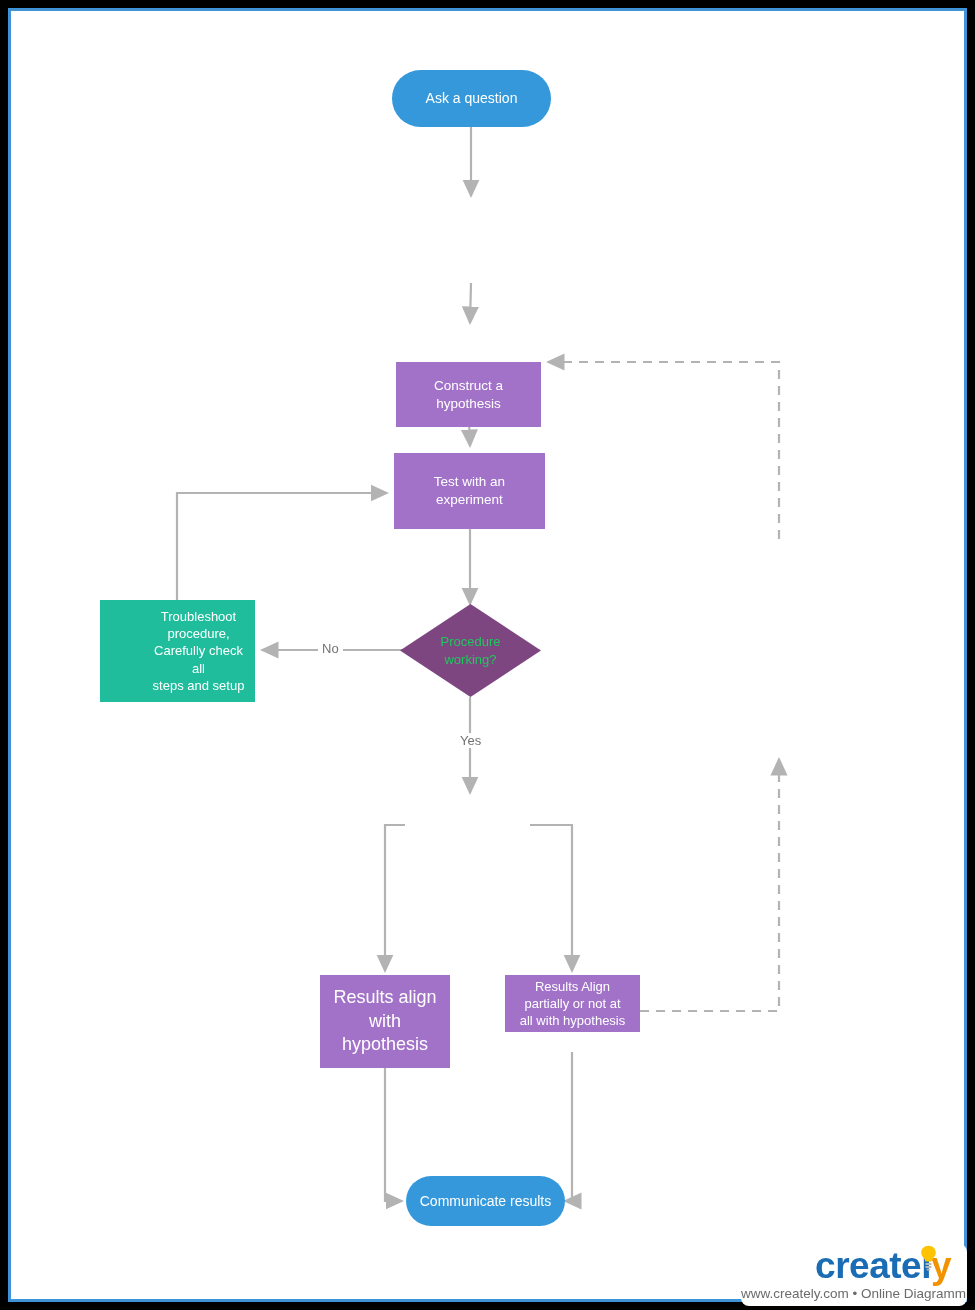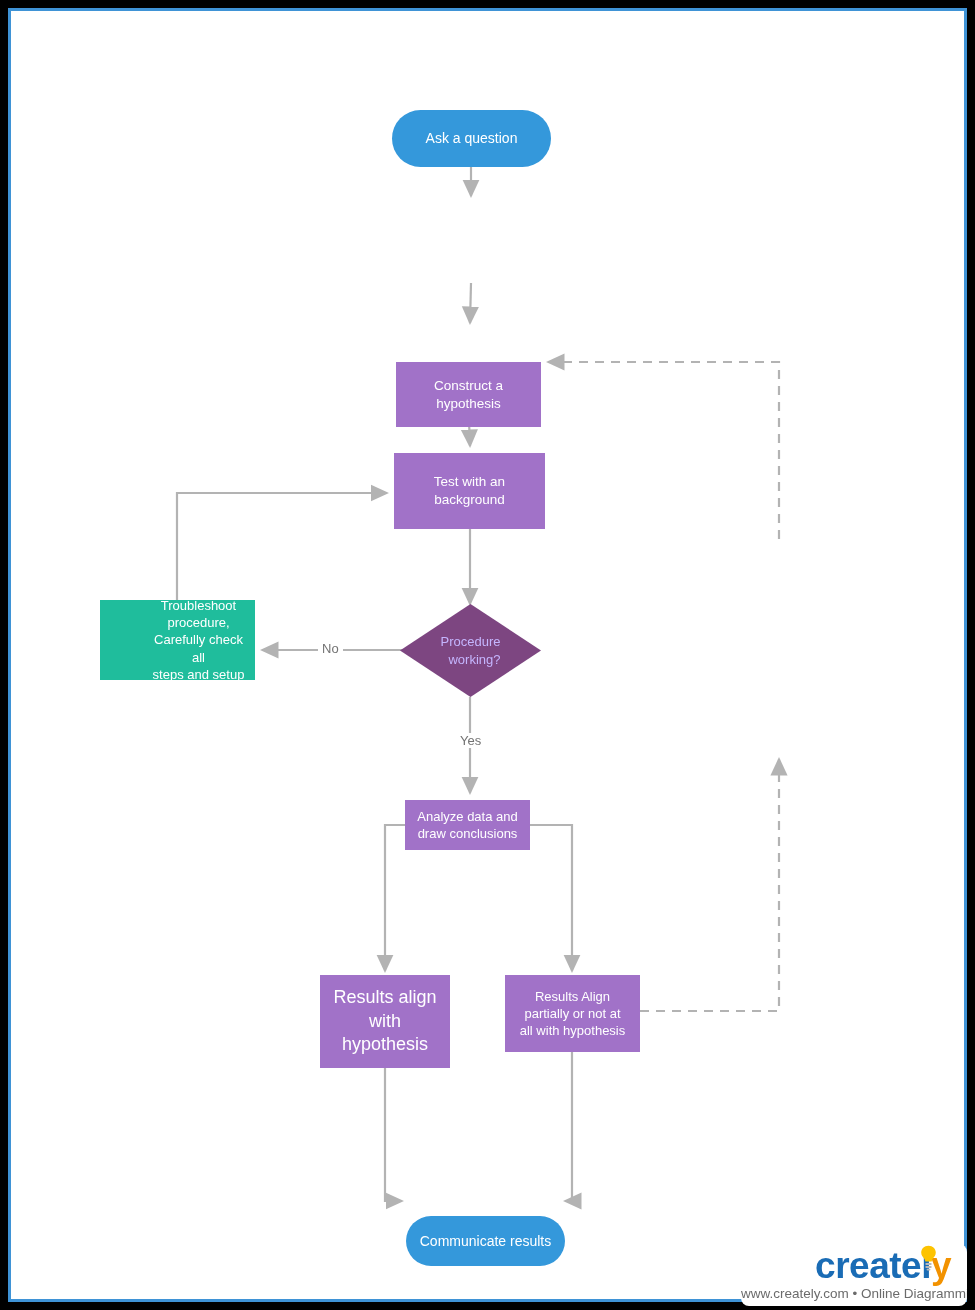--- a/index.html
+++ b/index.html
@@ -37,38 +37,38 @@
     position: absolute;
     display: flex;
     align-items: center;
     justify-content: center;
     text-align: center;
     color: #ffffff;
     line-height: 1.32;
     padding: 4px 6px;
     white-space: pre-line;
   }
-  .node.terminator { border-radius: 40px; margin-top: 40px; }
+  .node.terminator { border-radius: 40px; }
   .node.process { border-radius: 0; }
   .diamond-wrap {
     position: absolute;
     display: flex;
     align-items: center;
     justify-content: center;
   }
   .diamond-shape {
     position: absolute;
     left: 0; top: 0;
     width: 100%; height: 100%;
   }
   .diamond-label {
     position: relative;
     z-index: 2;
-    color: #c4b5fd;
-    text-align: right;
+    color: #22c55e;
+    text-align: center;
     line-height: 1.32;
     white-space: pre-line;
   }
   .edge-label {
     position: absolute;
     color: #737373;
     font-size: 13px;
     background: #ffffff;
     padding: 0 4px;
     white-space: nowrap;
@@ -158,42 +158,40 @@
       </g>
     </svg>
 
     <div class="node terminator" style="left:392px; top:70px; width:159px; height:57px; background:#3498db; font-size:14px;">Ask a question</div>
 
 
     <div class="node process" style="left:396px; top:331px; width:145px; height:65px; background:#a172c8; font-size:13.5px;margin-top:31px;">Construct a
 hypothesis</div>
 
     <div class="node process" style="left:394px; top:453px; width:151px; height:76px; background:#a172c8; font-size:13.5px;">Test with an
-background</div>
+experiment</div>
 
     <div class="diamond-wrap" style="left:400px; top:604px; width:141px; height:93px;">
       <svg class="diamond-shape" viewBox="0 0 141 93" preserveAspectRatio="none">
         <polygon points="70.5,0 141,46.5 70.5,93 0,46.5" fill="#7d4681"></polygon>
       </svg>
       <div class="diamond-label" style="font-size:13px;">Procedure
 working?</div>
     </div>
 
-    <div class="node process" style="left:100px; top:600px; width:155px; height:80px; background:#1fbd9c; font-size:13px;padding-left:48px;">Troubleshoot
+    <div class="node process" style="left:100px; top:600px; width:155px; height:102px; background:#1fbd9c; font-size:13px;padding-left:48px;">Troubleshoot
 procedure,
 Carefully check all
 steps and setup</div>
 
-    <div class="node process" style="left:405px; top:800px; width:125px; height:50px; background:#a172c8; font-size:13px;">Analyze data and
-draw conclusions</div>
 
     <div class="node process" style="left:320px; top:975px; width:130px; height:93px; background:#a172c8; font-size:18px;">Results align with
 hypothesis</div>
 
-    <div class="node process" style="left:505px; top:975px; width:135px; height:77px; background:#a172c8; font-size:13px;">Results Align
+    <div class="node process" style="left:505px; top:975px; width:135px; height:57px; background:#a172c8; font-size:13px;">Results Align
 partially or not at
 all with hypothesis</div>
 
 
     <div class="node terminator" style="left:406px; top:1176px; width:159px; height:50px; background:#3498db; font-size:14px;">Communicate results</div>
 
     <div class="edge-label" style="left:318px; top:641px;">No</div>
     <div class="edge-label" style="left:456px; top:733px;">Yes</div>
 
   </div>

